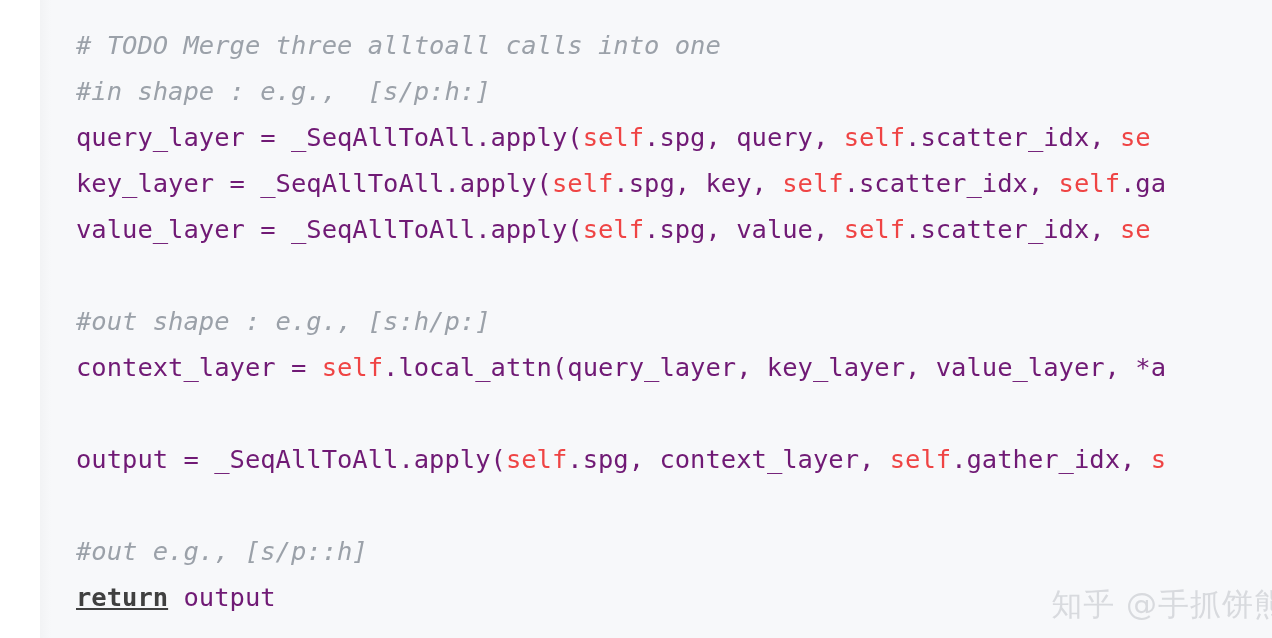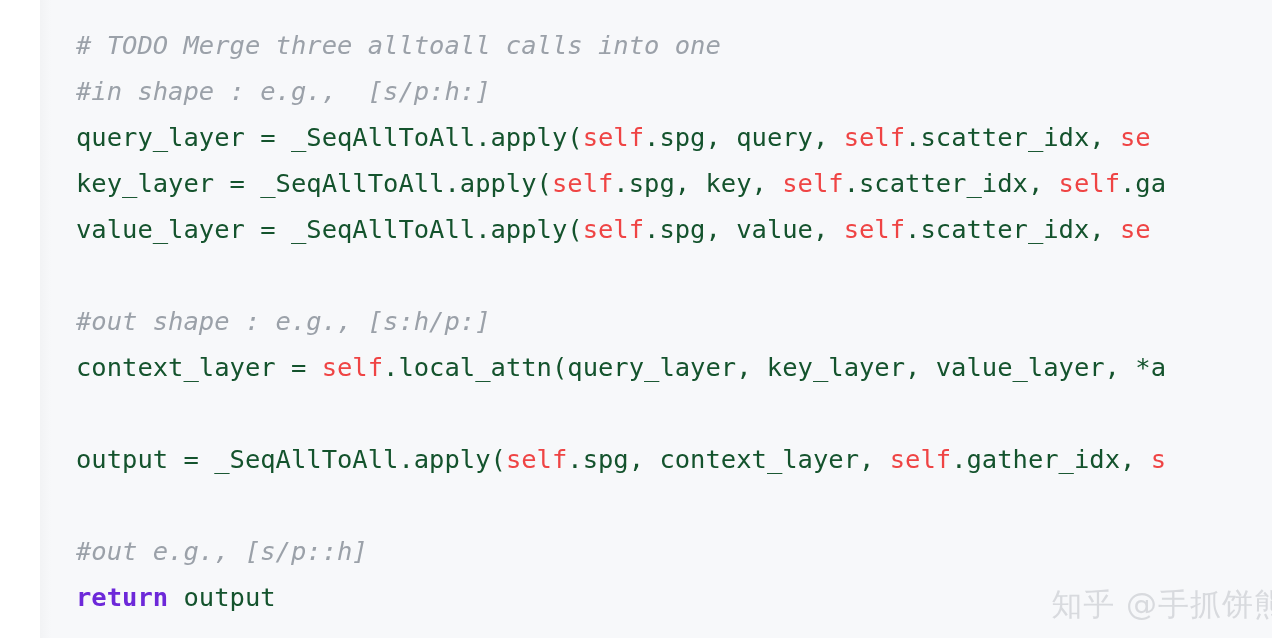--- a/index.html
+++ b/index.html
@@ -65,25 +65,26 @@
   .line.blank { height: 46px; }
 
   .tok-comment {
     color: #9ba1a9;
     font-style: italic;
   }
   .tok-self {
     color: #ef4444;
   }
   .tok-plain {
-    color: #14532d;
+    color: #701a75;
   }
   .tok-kw {
-    color: #6d28d9;
+    color: #404040;
     font-weight: bold;
+    text-decoration: underline;
   }
 
   .watermark {
     position: absolute;
     right: 26px;
     bottom: 14px;
     font-family: "DejaVu Sans", "Liberation Sans", sans-serif;
     font-size: 31px;
     line-height: 40px;
     color: #d8dade;

